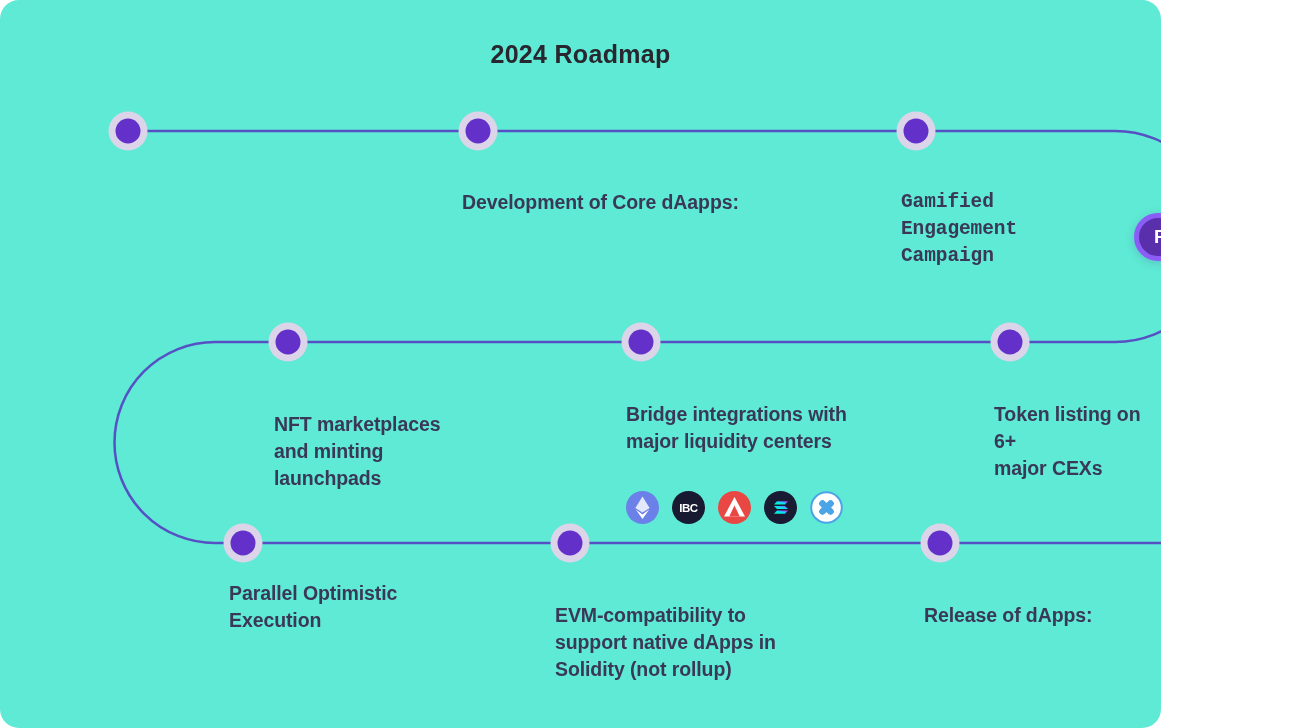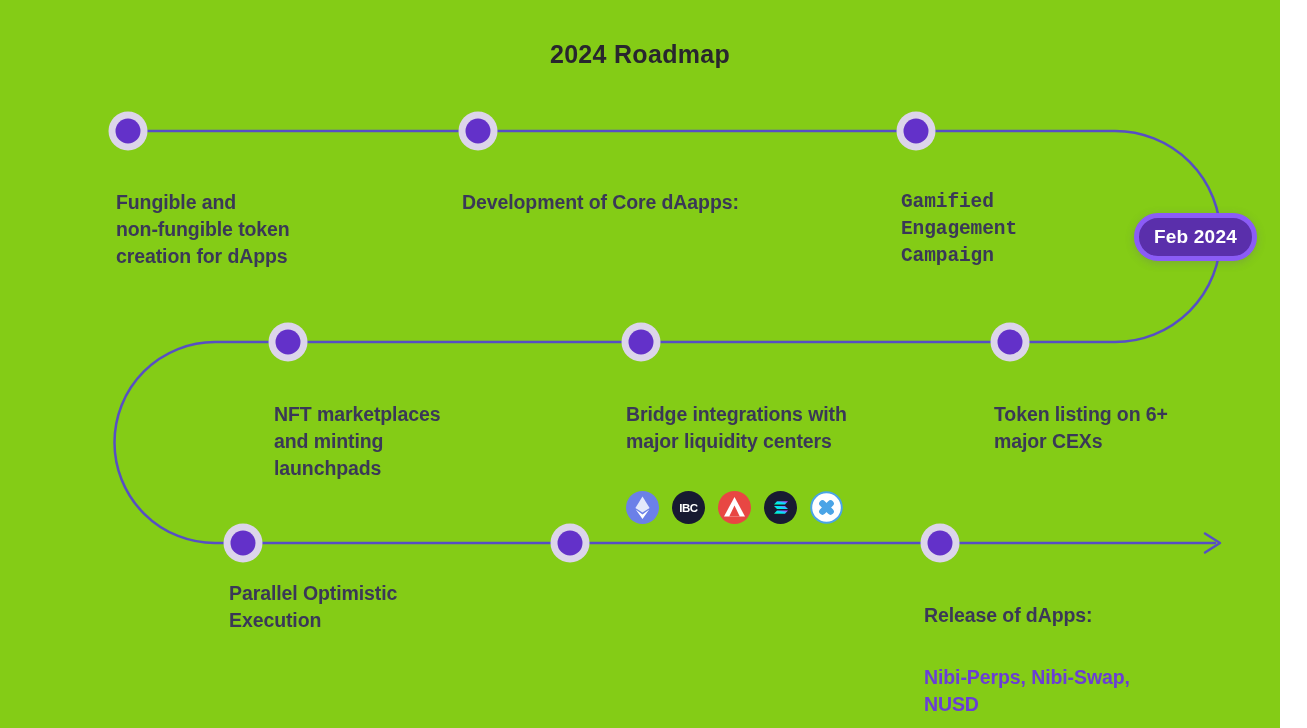--- a/index.html
+++ b/index.html
@@ -1,18 +1,18 @@
 <!DOCTYPE html>
 <html><head>
 <meta charset="utf-8">
 <style>
   html,body { margin:0; padding:0; background:#ffffff; }
   .canvas {
-    position:relative; width:1280px; height:728px; background:#84cc16;
-    font-family:"Liberation Sans", sans-serif; overflow:hidden;
+    position:relative; width:1161px; height:728px; background:#5eead4;
+    font-family:"Liberation Sans", sans-serif; overflow:hidden;border-radius:19px;
   }
   .page-title {
     position:absolute; top:40px; left:0; width:100%; text-align:center;
     font-size:25px; font-weight:800; color:#28262e; letter-spacing:.3px;
   }
   .timeline-svg { position:absolute; left:0; top:0; z-index:1; }
   .tl-path { fill:none; stroke:#574fc4; stroke-width:2.5px; }
   .tl-arrow { fill:none; stroke:#574fc4; stroke-width:2.5px; stroke-linecap:round; stroke-linejoin:round; }
   .dot-halo { fill:#dcd5ea; }
   .dot-core { fill:#6331c9; }
@@ -77,37 +77,32 @@
     <g>
       <circle class="dot-halo" cx="940" cy="543" r="19.5"></circle>
         <circle class="dot-core" cx="940" cy="543" r="12.5"></circle>
     </g>
   </svg>
 
   <div class="badge">
     <span>Feb 2024</span>
   </div>
 
-  <div class="milestone" style="left:116px; top:162px;">
-    <div>Fungible and
-non-fungible token
-creation for dApps</div>
-  </div>
 
   <div class="milestone" style="left:462px; top:162px;">
     <div>Development of Core dAapps:</div>
   </div>
 
   <div class="milestone" style="left:901px; top:162px;font-family:Liberation Mono, monospace;">
     <div>Gamified
 Engagement
 Campaign</div>
   </div>
 
-  <div class="milestone" style="left:274px; top:374px;">
+  <div class="milestone" style="left:274px; top:384px;">
     <div>NFT marketplaces
 and minting
 launchpads</div>
   </div>
 
   <div class="milestone" style="left:626px; top:374px;">
     <div>Bridge integrations with
 major liquidity centers</div>
     <div class="icons-row">
       <svg class="net-icon" viewBox="0 0 33 33">
@@ -148,20 +143,23 @@
   <div class="milestone" style="left:994px; top:374px;">
     <div>Token listing on 6+
 major CEXs</div>
   </div>
 
   <div class="milestone" style="left:229px; top:553px;">
     <div>Parallel Optimistic
 Execution</div>
   </div>
 
+  <div class="milestone" style="left:555px; top:575px;">
+    <div>EVM-compatibility to
+support native dApps in
+Solidity (not rollup)</div>
+  </div>
 
   <div class="milestone" style="left:924px; top:575px;">
     <div>Release of dApps:</div>
-    <div class="subtitle">Nibi-Perps, Nibi-Swap,
-NUSD</div>
   </div>
 
 </div>
 
 </body></html>

